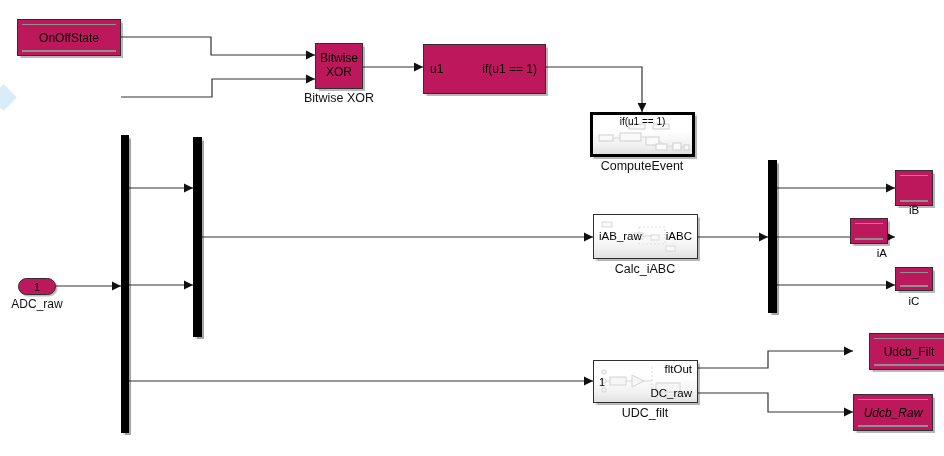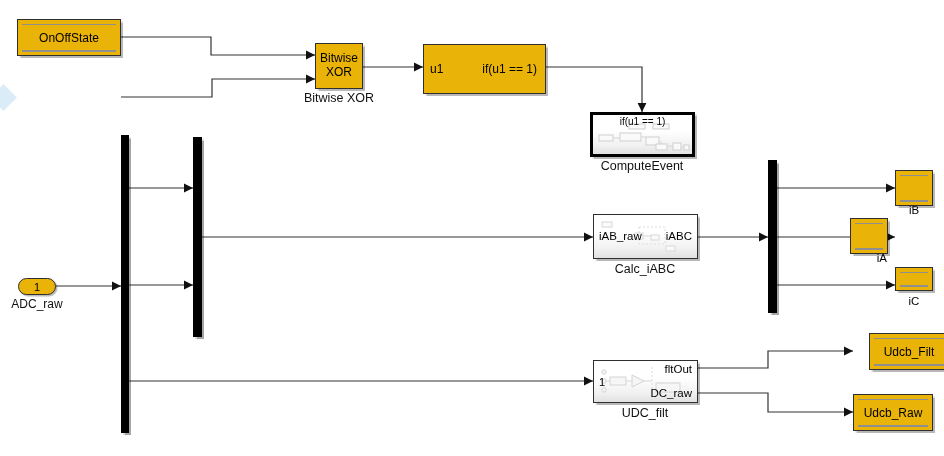--- a/index.html
+++ b/index.html
@@ -2,21 +2,21 @@
 <html><head>
 <meta charset="utf-8">
 <style>
   html,body{margin:0;padding:0;background:#ffffff;}
   .canvas{
     position:relative;width:944px;height:456px;background:#ffffff;
     font-family:"Liberation Sans","DejaVu Sans",sans-serif;color:#000;overflow:hidden;
   }
   .wires{position:absolute;left:0;top:0;z-index:1;}
   .blk{
-    position:absolute;box-sizing:border-box;background:#eab308;
+    position:absolute;box-sizing:border-box;background:#be185d;
     border:1.4px solid #2f2f2f;box-shadow:1.5px 1.5px 1px rgba(0,0,0,0.28);
     display:flex;align-items:center;justify-content:center;z-index:2;
   }
   .tag::before,.tag::after{
     content:"";position:absolute;left:4px;right:4px;height:1.4px;background:#8f8f8f;
   }
   .tag::before{top:3.5px;}
   .tag::after{bottom:3.5px;}
   .tag span{font-size:12px;line-height:1;}
   .tag-sm span{font-size:11.5px;margin-top:46px;}
@@ -128,21 +128,21 @@
       <path d="M49,21 H57" stroke="#d8d8d8" fill="none" stroke-width="1"></path>
     </svg>
     <span class="portlbl" style="left:5px;top:50%;transform:translateY(-50%);">iAB_raw</span>
     <span class="portlbl" style="right:5px;top:50%;transform:translateY(-50%);">iABC</span>
   </div>
   <div class="caption" style="left:585px;top:262px;">Calc_iABC</div>
 
   <div class="blk tag tag-sm" style="left:895px;top:170px;width:38px;height:36px;">
     <span>iB</span>
   </div>
-  <div class="blk tag tag-sm" style="left:850px;top:218px;width:38px;height:36px;justify-content:flex-end;">
+  <div class="blk tag tag-sm" style="left:850px;top:218px;width:38px;height:26px;justify-content:flex-end;">
     <span>iA</span>
   </div>
   <div class="blk tag tag-sm" style="left:895px;top:267px;width:38px;height:24px;">
     <span>iC</span>
   </div>
 
   <div class="blk subsys" style="left:593px;top:360px;width:105px;height:43px;">
     <svg class="preview" viewBox="0 0 103 41">
       <g stroke="#d4d4d4" fill="#f6f6f6" stroke-width="1">
         <circle cx="10" cy="11" r="2.2"></circle>
@@ -161,17 +161,17 @@
     </svg>
     <span class="portlbl" style="left:5px;top:50%;transform:translateY(-50%);font-size:11px;">1</span>
     <span class="portlbl" style="right:5px;top:3px;">fltOut</span>
     <span class="portlbl" style="right:5px;bottom:3px;margin-left:44px;">DC_raw</span>
   </div>
   <div class="caption" style="left:585px;top:406px;">UDC_filt</div>
 
   <div class="blk tag" style="left:853px;top:333px;width:80px;height:37px;margin-left:16px;">
     <span>Udcb_Filt</span>
   </div>
-  <div class="blk tag" style="left:853px;top:394px;width:80px;height:37px;">
+  <div class="blk tag" style="left:853px;top:394px;width:80px;height:37px;font-style:italic;">
     <span>Udcb_Raw</span>
   </div>
 
 </div>
 
 </body></html>

